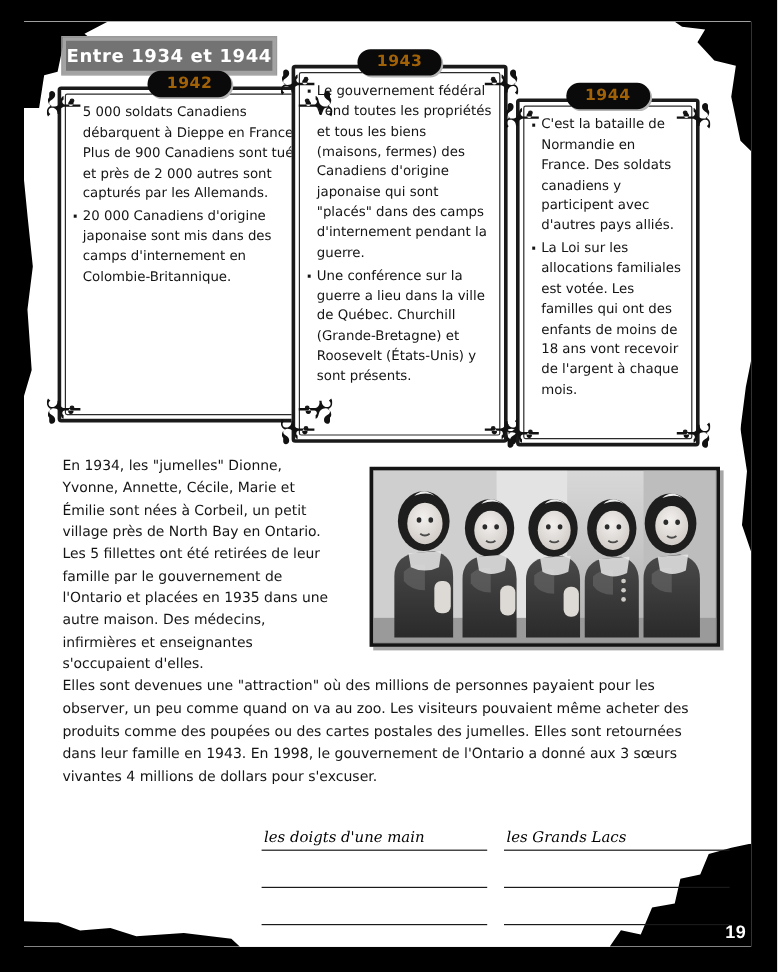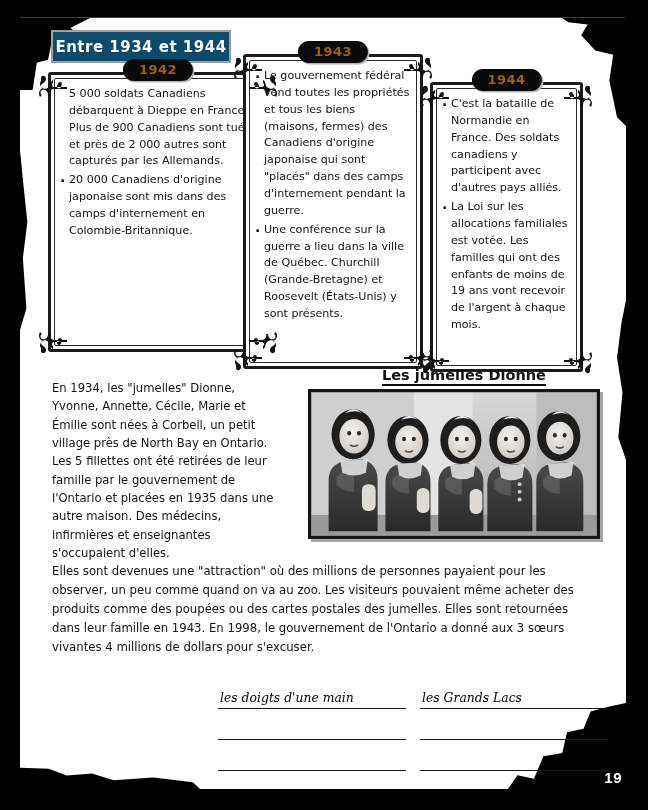--- a/index.html
+++ b/index.html
@@ -89,22 +89,22 @@
   
   .top-row {
     position: relative;
     height: 335px;
   }
 
   .title-banner {
     position: absolute;
     left: 14px; top: 5px;
     width: 178px; height: 31px;
-    background: #0c4a6e;
-    border: 1px solid #a3a3a3;
+    background: #737373;
+    border: 3px solid #a3a3a3;
     outline: 1px solid #9a9a9a;
     display: flex;
     align-items: center;
     justify-content: center;
   }
   .title-banner span {
     color: #ffffff;
     font-family: "DejaVu Sans", sans-serif;
     font-weight: bold;
     font-size: 15px;
@@ -454,34 +454,31 @@
         </span>
         <span class="flourish fl-br">
           <svg viewBox="0 0 30 26">
               <path d="M2 4 C2 1,7 1,7 5 C7 9,2 9,2 12 C2 15,7 16,10 13 C12 11,11 7,14 6 L14 9 C12 10,13 13,15 13 L28 13 L28 15 L15 15 C12 15,10 18,11 21 L9 21 C9 17,6 15,3 16 C1 17,1 20,3 21 L1 23 C-1 20,0 15,4 14 C1 13,0 9,2 7 Z M20 10 a2.2 2.2 0 1 0 0.1 0 Z" fill="currentColor"></path>
             </svg>
         </span>
         <div class="year-badge">1944</div>
         <div class="fact-body">
           <ul class="facts">
             <li>C'est la bataille de Normandie en France. Des soldats canadiens y participent avec d'autres pays alliés.</li>
-            <li>La Loi sur les allocations familiales est votée. Les familles qui ont des enfants de moins de 19 ans vont recevoir de l'argent à chaque mois.</li>
+            <li>La Loi sur les allocations familiales est votée. Les familles qui ont des enfants de moins de 18 ans vont recevoir de l'argent à chaque mois.</li>
           </ul>
         </div>
       </div>
 
     </div>
 
     <div class="mid">
 
       <div class="mid-text">En 1934, les "jumelles" Dionne, Yvonne, Annette, Cécile, Marie et Émilie sont nées à Corbeil, un petit village près de North Bay en Ontario. Les 5 fillettes ont été retirées de leur famille par le gouvernement de l'Ontario et placées en 1935 dans une autre maison. Des médecins, infirmières et enseignantes s'occupaient d'elles.</div>
 
-      <div class="photo-head">
-        <span>Les jumelles Dionne</span>
-      </div>
 
       <div class="photo-frame">
         <svg viewBox="0 0 292 150" preserveAspectRatio="none" aria-label="photo">
           <defs>
             <linearGradient id="bgGrad" x1="0" y1="0" x2="0" y2="1">
               <stop offset="0%" stop-color="#d8d8d8"></stop>
               <stop offset="100%" stop-color="#b0b0b0"></stop>
             </linearGradient>
             <linearGradient id="dressGrad" x1="0" y1="0" x2="0" y2="1">
               <stop offset="0%" stop-color="#4a4a4a"></stop>

